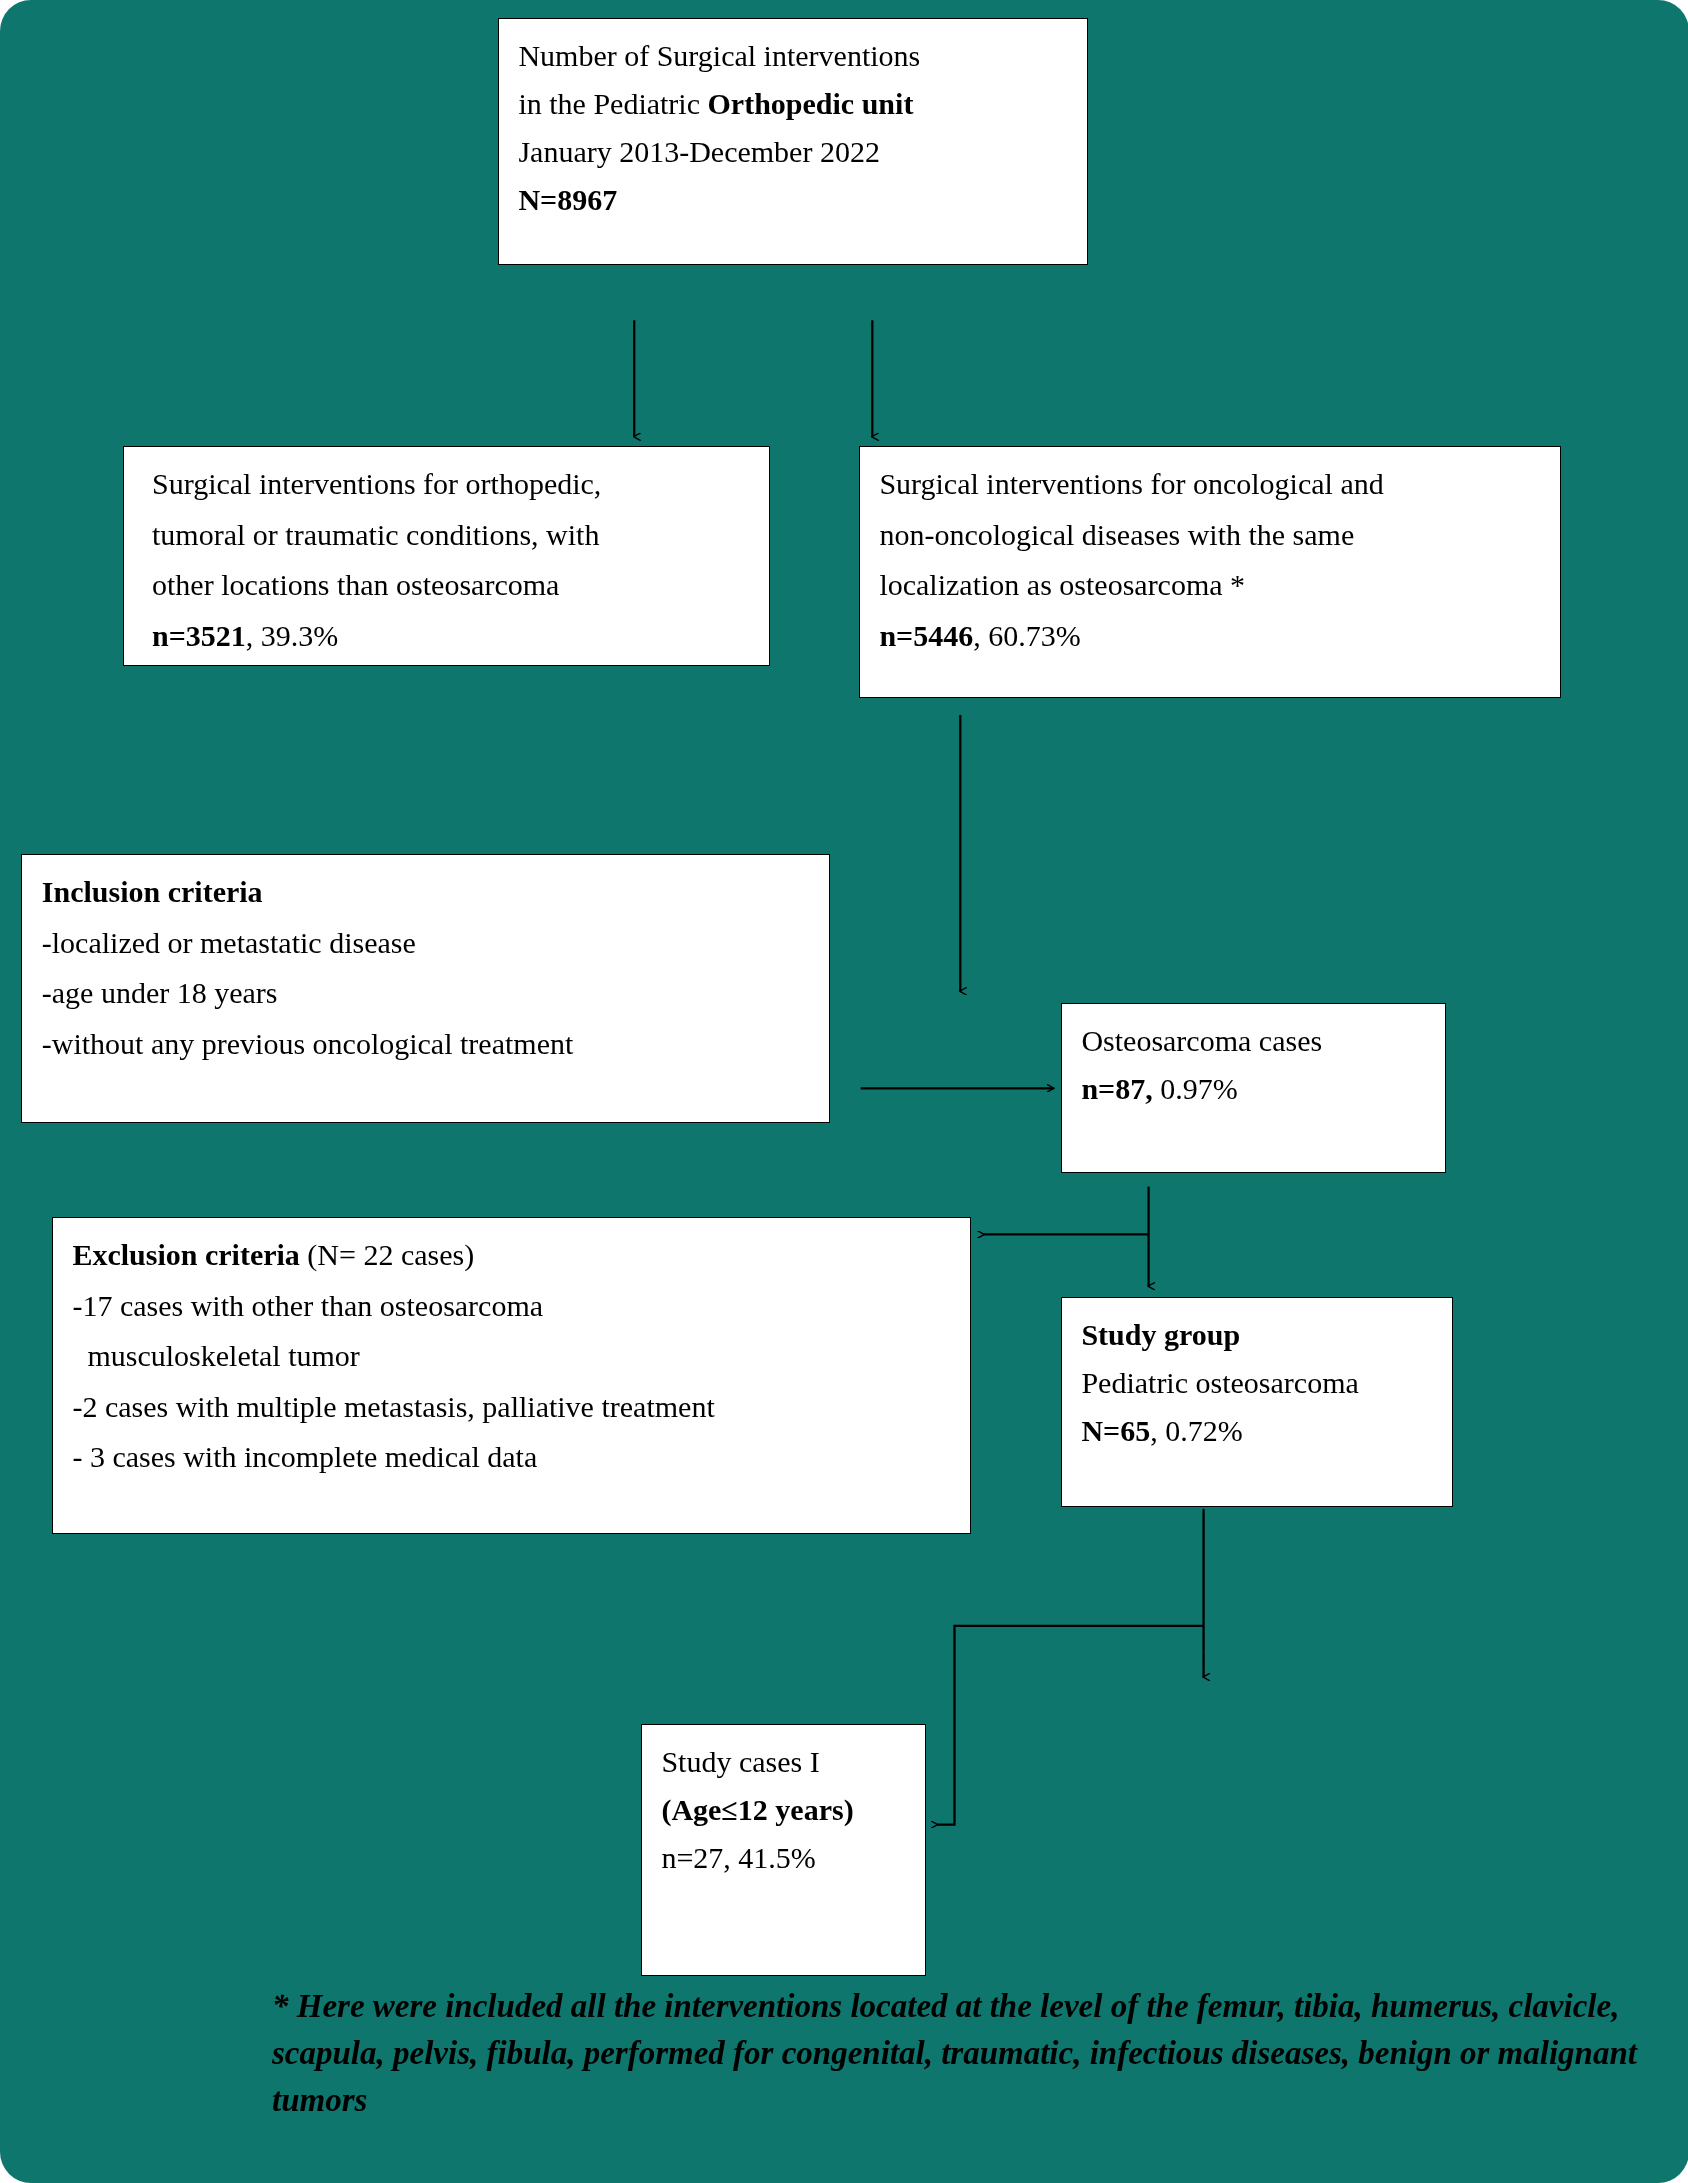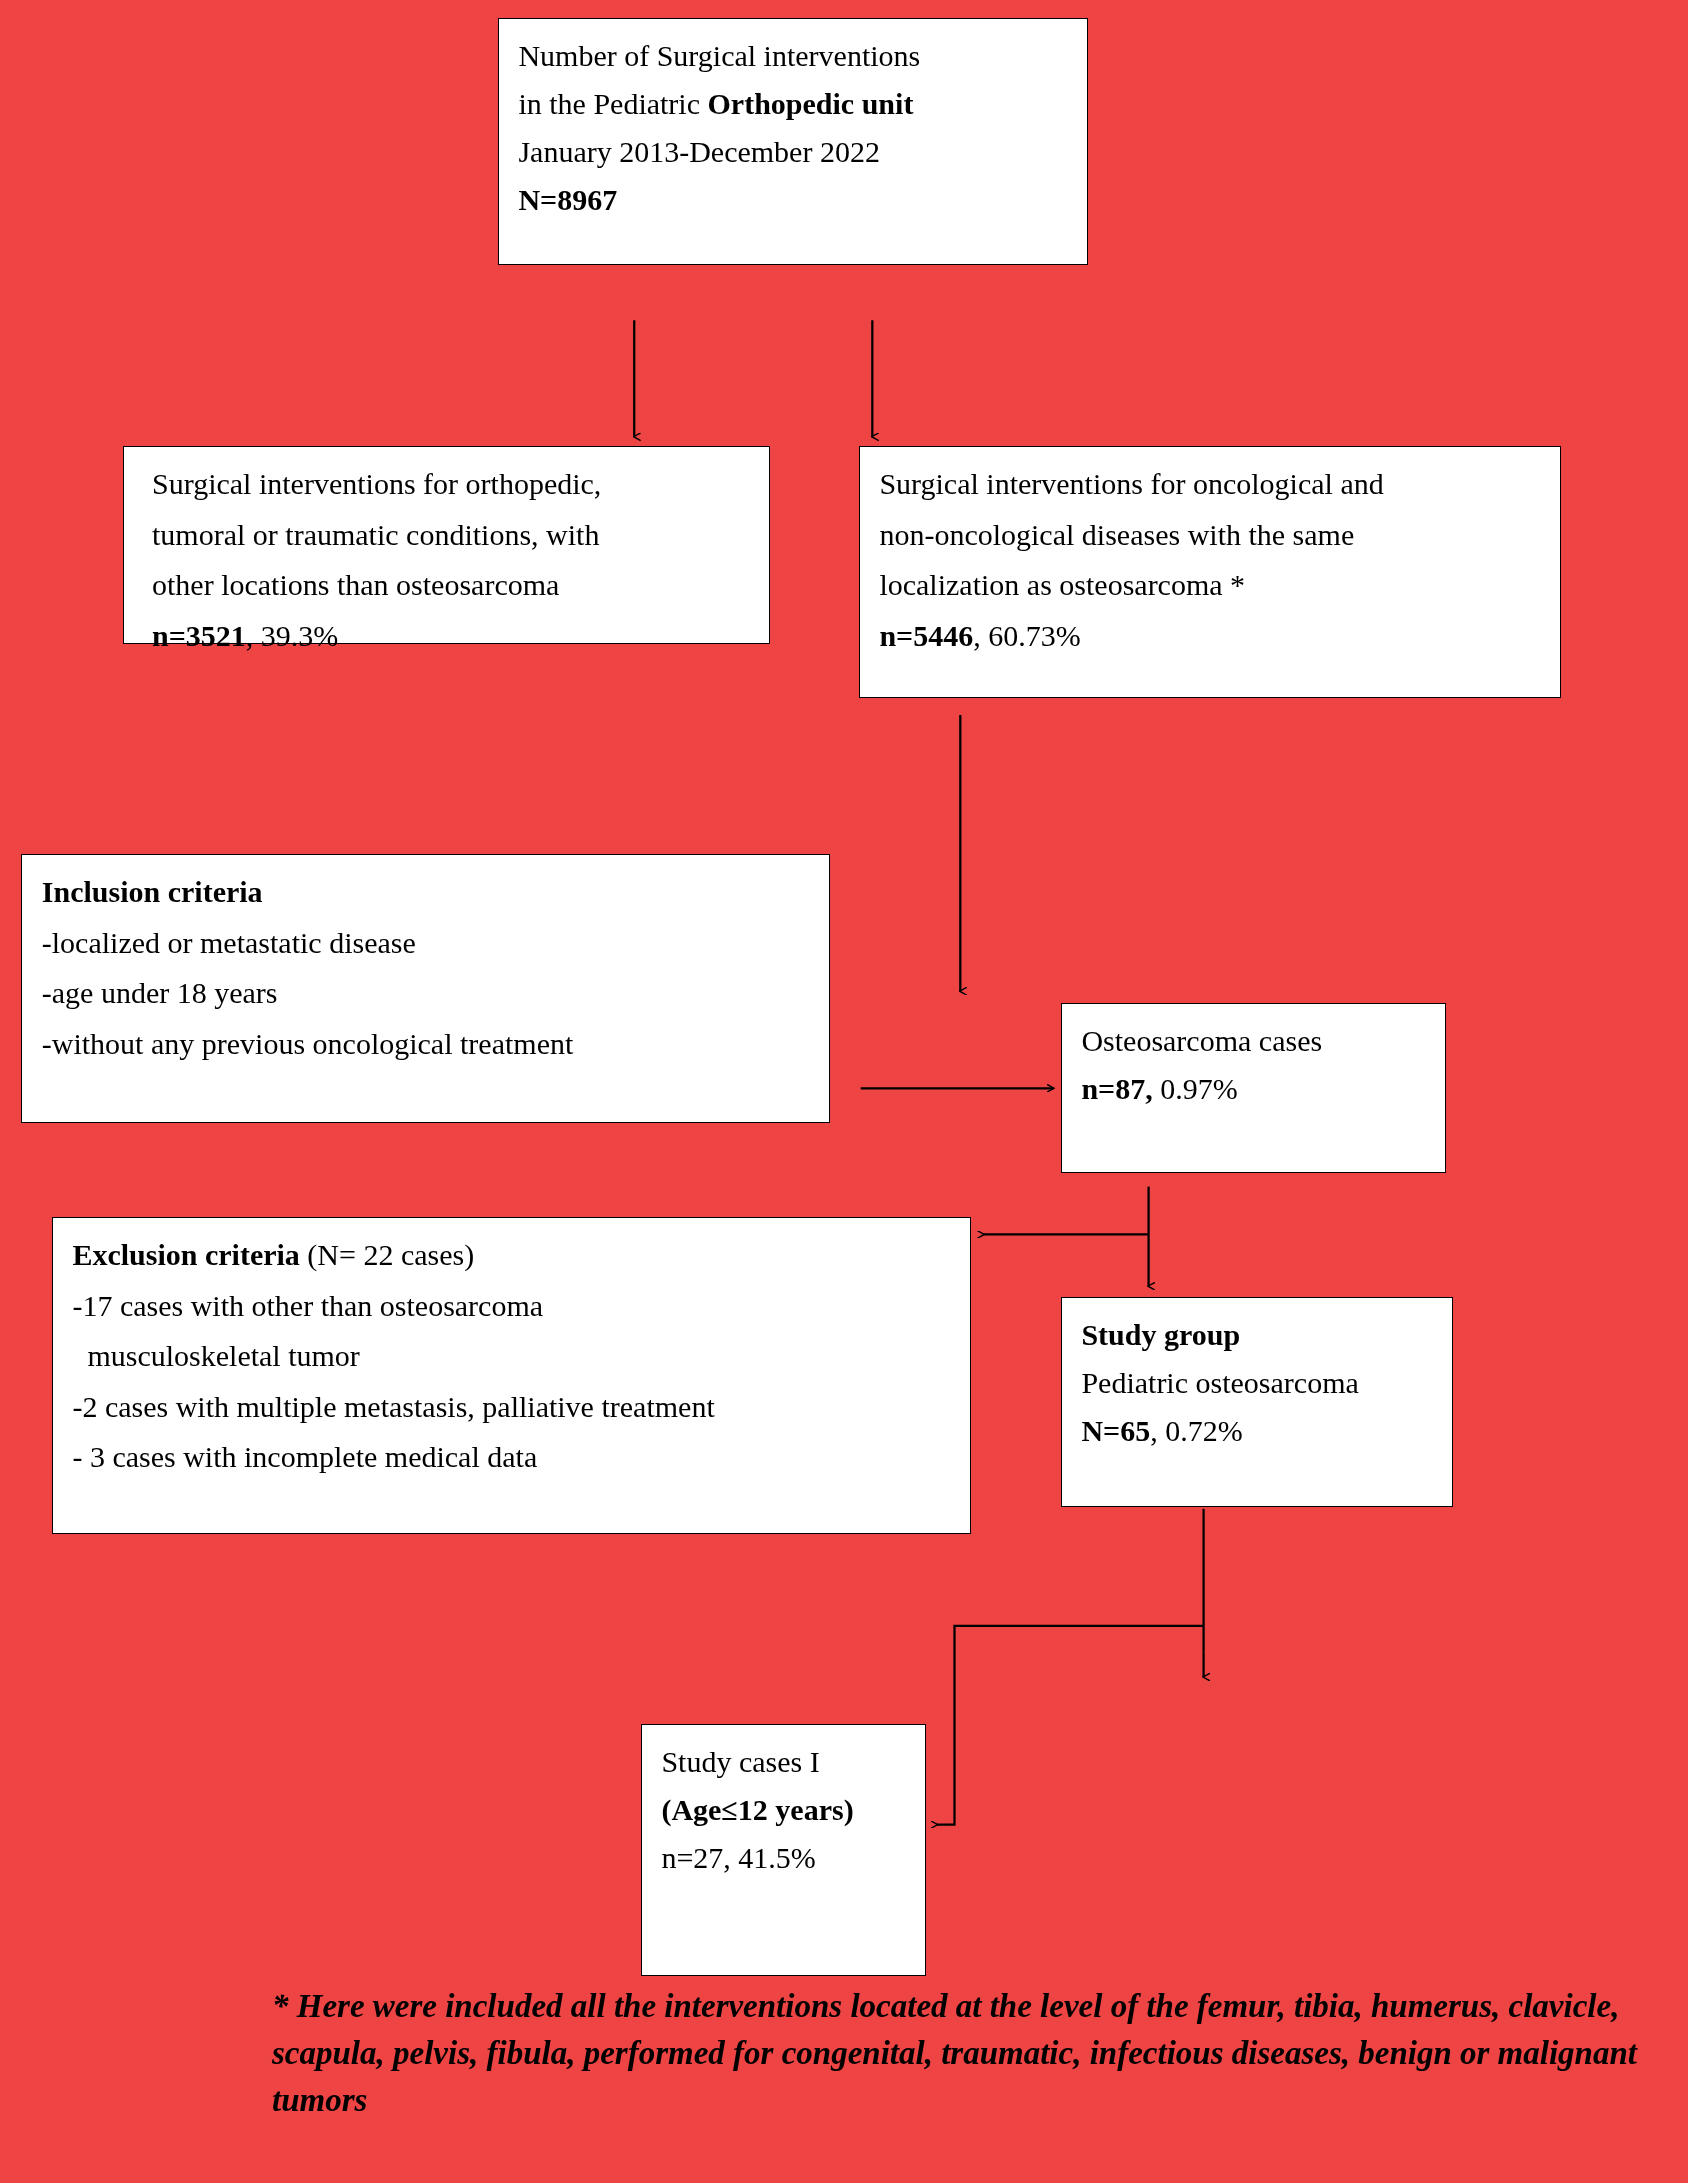--- a/index.html
+++ b/index.html
@@ -4,44 +4,45 @@
 <style>
   html, body {
     margin: 0;
     padding: 0;
     background: #ffffff;
   }
   #page {
     position: relative;
     width: 1689px;
     height: 2183px;
-    background: #ef4444;
+    background: #0f766e;
     font-family: "Liberation Serif", "DejaVu Serif", serif;
     color: #000000;
     overflow: hidden;
+    border-radius: 31px;
   }
   .box {
     position: absolute;
     border: 1.9px solid #000000;
     box-sizing: border-box;
     background: #ffffff;
     padding: 17px 19.4px;
   }
   .box p {
     margin: 0 0 11.6px 0;
     font-size: 30px;
     line-height: 1.30;
   }
   .box p:last-child { margin-bottom: 0; }
   .just p { text-align: justify; text-align-last: left; }
   b, .b { font-weight: bold; }
 
   
   #box-total      { left: 498px;  top: 17.5px;   width: 590px;  height: 247px; }
-  #box-other      { left: 123px;  top: 446px;  width: 647px; height: 198px; padding-left: 28px; }
+  #box-other      { left: 123px;  top: 446px;  width: 647px; height: 220px; padding-left: 28px; }
   #box-onco       { left: 859px; top: 446px;  width: 702px; height: 252px; }
   #box-inclusion  { left: 21.4px;   top: 854px; width: 809px; height: 269px; }
   #box-cases      { left: 1061px; top: 1003px; width: 385px;  height: 170px; }
   #box-exclusion  { left: 52px;   top: 1217px; width: 919px; height: 317px; }
   #box-study      { left: 1061px; top: 1297px; width: 392px;  height: 210px; }
   #box-group1     { left: 641px;  top: 1724px; width: 285px;  height: 252px; }
   #box-group2     { left: 1088px; top: 1689px; width: 362px;  height: 256px; }
 
   #box-total p, #box-cases p, #box-study p, #box-group1 p, #box-group2 p {
     margin-bottom: 9px;

